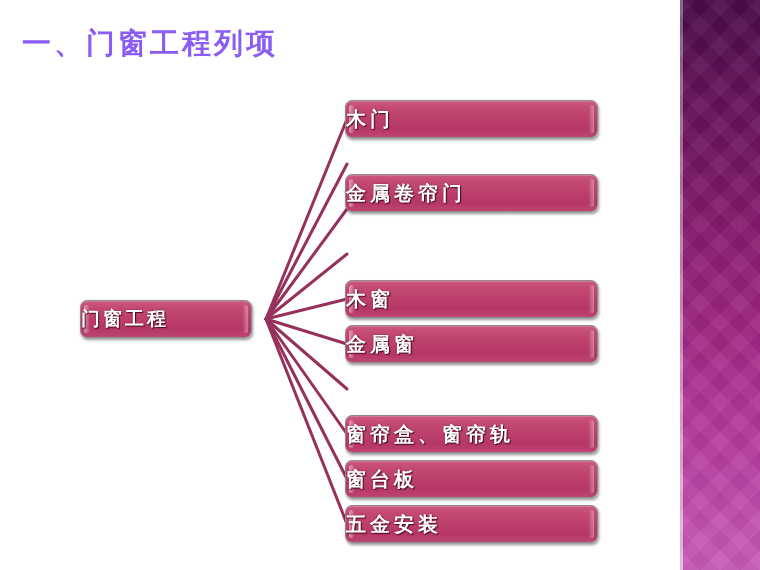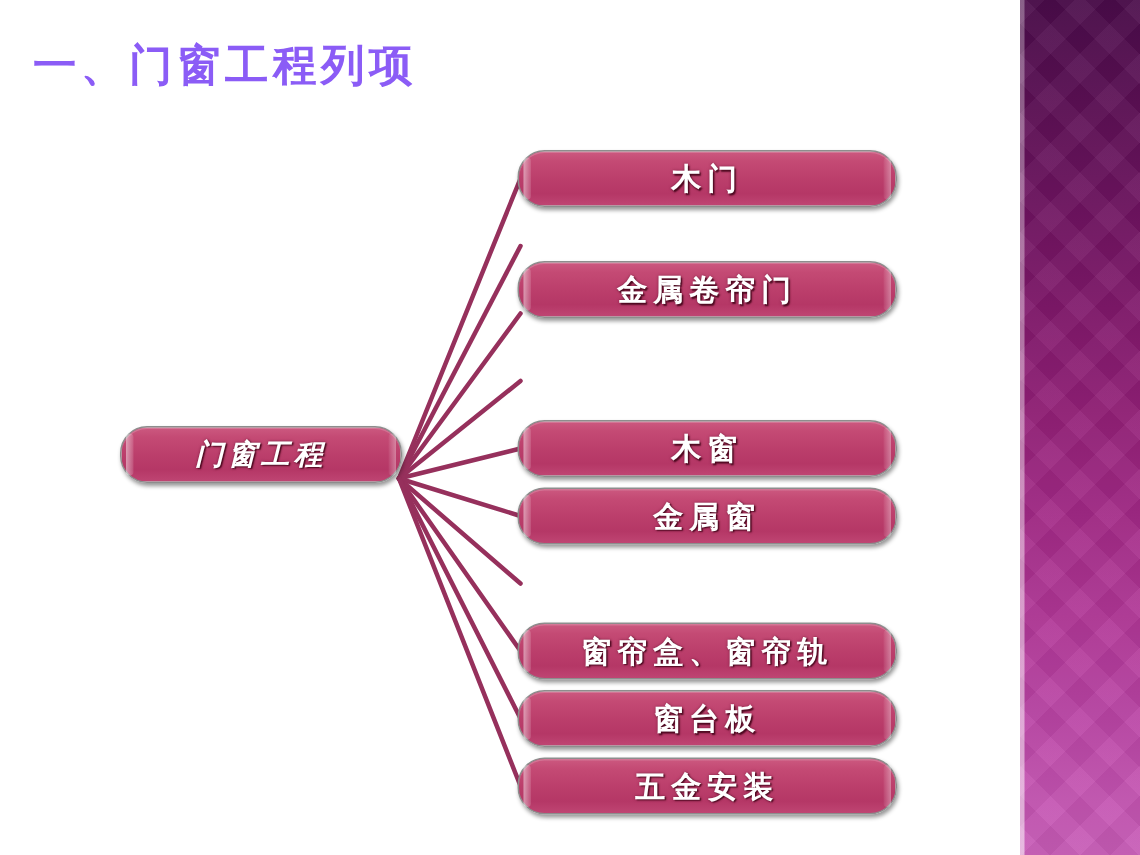--- a/index.html
+++ b/index.html
@@ -53,30 +53,30 @@
     z-index:5;
   }
 
   
   #connectors { position:absolute; left:0; top:0; width:760px; height:570px; z-index:2; }
 
   
   .node {
     position:absolute;
     border:1.5px solid #8d8d8d;
-    border-radius:18px;
+    border-radius:7px;
     background:
       linear-gradient(180deg,
         #cc5980 0%,
         #c44a74 18%,
         #bb3e6b 52%,
         #b53766 78%,
         #bf4573 100%);
     box-shadow: 1px 2px 3px rgba(0,0,0,.42), inset 0 1px 0 rgba(255,255,255,.18);
-    display:flex; align-items:center; justify-content:center;
+    display:flex; align-items:center; 
     z-index:3;
   }
   .node::before {
     content:"";
     position:absolute; left:3px; top:4px; bottom:4px; width:5px;
     border-radius:3px;
     background:linear-gradient(90deg, rgba(255,255,255,.48), rgba(255,255,255,.12));
   }
   .node::after {
     content:"";
@@ -87,21 +87,21 @@
   .node-label {
     position:relative; z-index:2;
     color:#ffffff;
     font-family:"DejaVu Serif","Liberation Serif",serif;
     font-weight:bold;
     font-size:20px;
     letter-spacing:4px;
     text-shadow: 1px 1px 1px rgba(60,0,20,.85), 0 0 2px rgba(90,10,40,.6);
     white-space:nowrap;
   }
-  #root-node { left:80px; top:284px; width:188px; height:38px;font-style:italic; }
+  #root-node { left:80px; top:300px; width:172px; height:38px; }
   #root-node .node-label { font-size:19px; letter-spacing:3px; }
   .leaf-node { left:345px; width:253px; height:38px; }
 </style>
 </head>
 <body>
 
 <div id="slide">
 
   <div id="sidebar">
     <div id="sidebar-pattern"></div>

